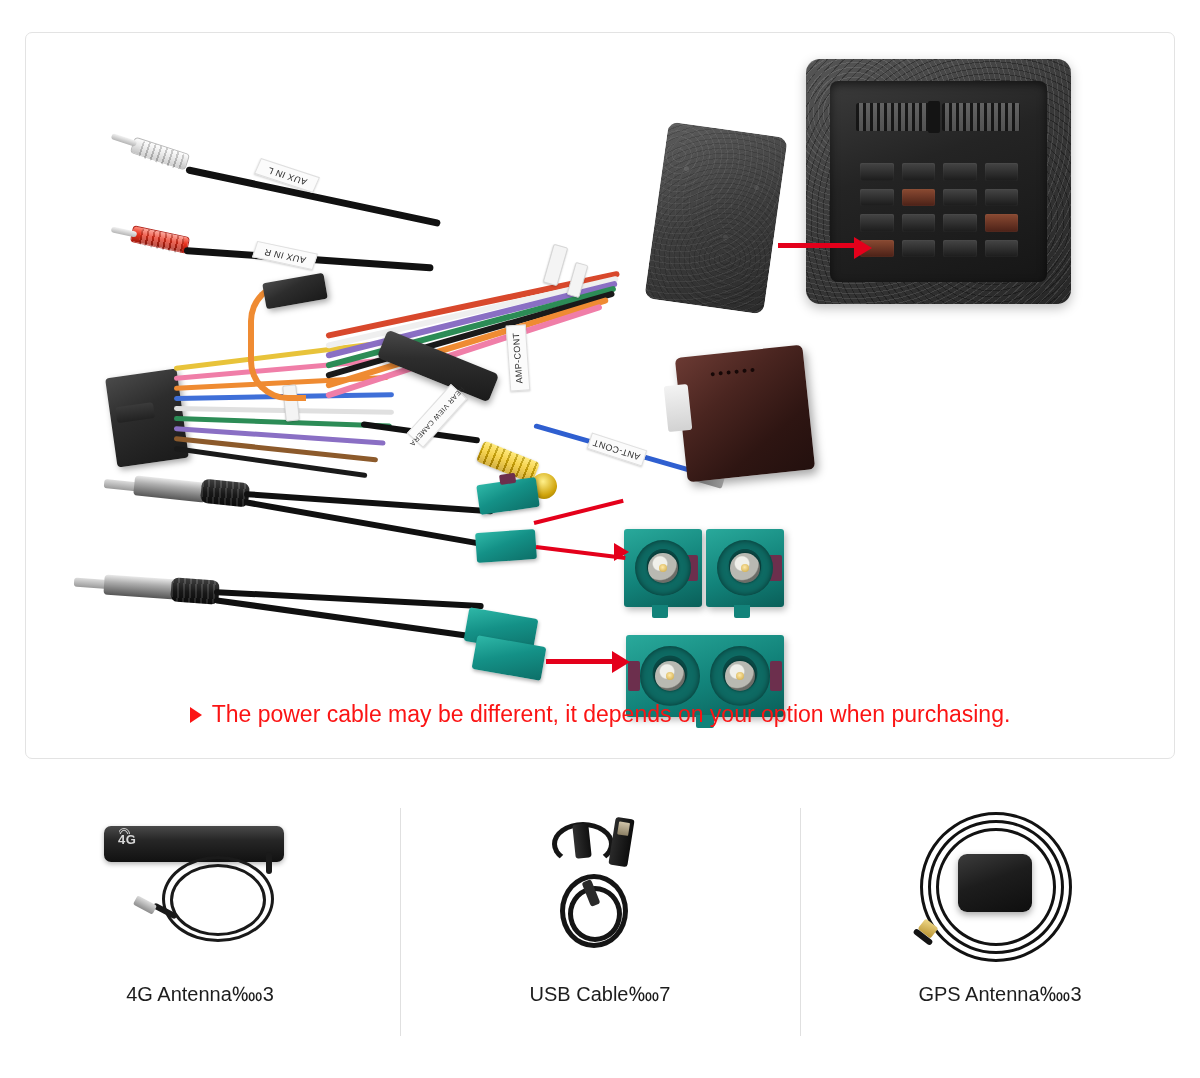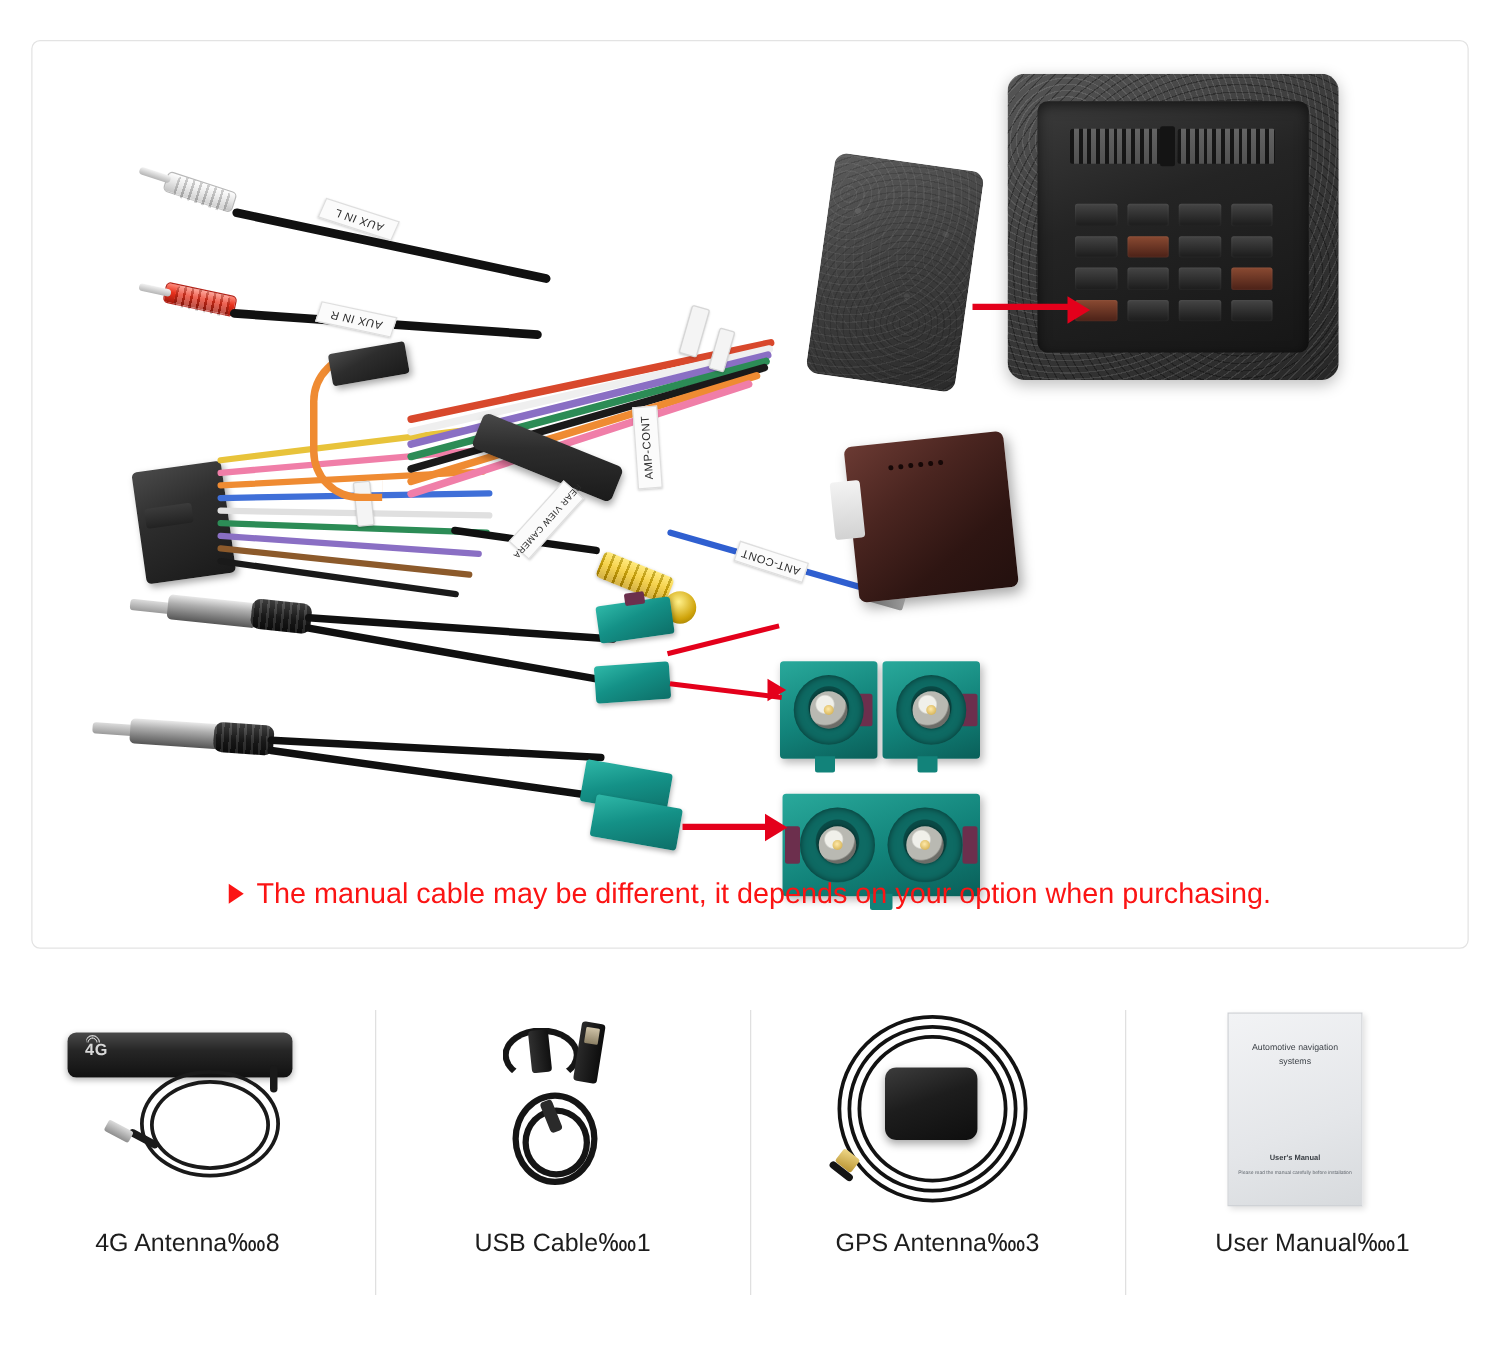--- a/index.html
+++ b/index.html
@@ -540,74 +540,64 @@
       <div class="arrow-line" style="left:510px; top:512px; width:90px; height:4px; transform:rotate(7deg); transform-origin:left center;"></div>
       <div class="arrow-head" style="left:588px; top:510px; border-top-width:9px; border-bottom-width:9px; border-left-width:15px;"></div>
 
       <div class="arrow-line" style="left:520px; top:626px; width:70px; height:5px;"></div>
       <div class="arrow-head" style="left:586px; top:618px;"></div>
 
     </div>
 
     <div class="notice" style="left:0; top:668px; width:1148px;">
       <span class="tri"></span>
-      <span>The manual cable may be different, it depends on your option when purchasing.</span>
+      <span>The power cable may be different, it depends on your option when purchasing.</span>
     </div>
   </div>
 
   <div class="accessory-row">
 
     <div class="acc-card">
       <div class="acc-visual">
         <div class="ant4g-body">
           <div class="ant4g-wave">
             <i style="left:1px; top:5px; width:8px; height:8px;"></i>
             <i style="left:-1px; top:3px; width:12px; height:12px;"></i>
           </div>
           <div class="ant4g-text">4G</div>
         </div>
         <div class="ant4g-cable" style="left:72px; top:52px; width:112px; height:86px;"></div>
         <div class="ant4g-cable" style="left:80px; top:60px; width:96px; height:72px;"></div>
         <div class="abs" style="left:176px; top:48px; width:6px; height:22px; background:#1a1a1a; border-radius:3px;"></div>
         <div class="abs" style="left:62px; top:104px; width:26px; height:6px; background:#1a1a1a; border-radius:3px; transform:rotate(28deg);"></div>
         <div class="ant4g-conn" style="left:44px; top:96px; transform:rotate(28deg);"></div>
       </div>
-      <div class="acc-label">4G Antenna‱8</div>
+      <div class="acc-label">4G Antenna‱3</div>
     </div>
 
     <div class="acc-card">
       <div class="acc-visual">
         <div class="usb-loop" style="left:62px; top:18px; width:62px; height:44px; border-bottom-color:transparent;"></div>
         <div class="usb-loop" style="left:70px; top:70px; width:68px; height:74px;"></div>
         <div class="usb-loop" style="left:78px; top:82px; width:54px; height:56px;"></div>
         <div class="usb-plugA" style="left:122px; top:14px; transform:rotate(9deg);"></div>
         <div class="usb-plugB" style="left:84px; top:20px; transform:rotate(-6deg);"></div>
         <div class="usb-tie" style="left:96px; top:76px; transform:rotate(-22deg);"></div>
       </div>
-      <div class="acc-label">USB Cable‱1</div>
+      <div class="acc-label">USB Cable‱7</div>
     </div>
 
 
     <div class="acc-card">
       <div class="acc-visual">
         <div class="gps-coil" style="left:30px; top:8px; width:152px; height:150px;"></div>
         <div class="gps-coil" style="left:38px; top:16px; width:136px; height:134px;"></div>
         <div class="gps-coil" style="left:46px; top:24px; width:120px; height:118px;"></div>
         <div class="gps-puck" style="left:68px; top:50px;"></div>
         <div class="gps-sma" style="left:30px; top:118px; transform:rotate(38deg);"></div>
         <div class="abs" style="left:22px; top:130px; width:22px; height:6px; background:#141414; border-radius:3px; transform:rotate(38deg);"></div>
       </div>
       <div class="acc-label">GPS Antenna‱3</div>
     </div>
 
-    <div class="acc-card">
-      <div class="acc-visual">
-        <div class="manual-page">
-          <div class="manual-title">Automotive navigation systems</div>
-          <div class="manual-sub">User's Manual</div>
-          <div class="manual-fine">Please read the manual carefully before installation</div>
-        </div>
-      </div>
-      <div class="acc-label">User Manual‱1</div>
-    </div>
 
   </div>
 </div>
 
 </body></html>

